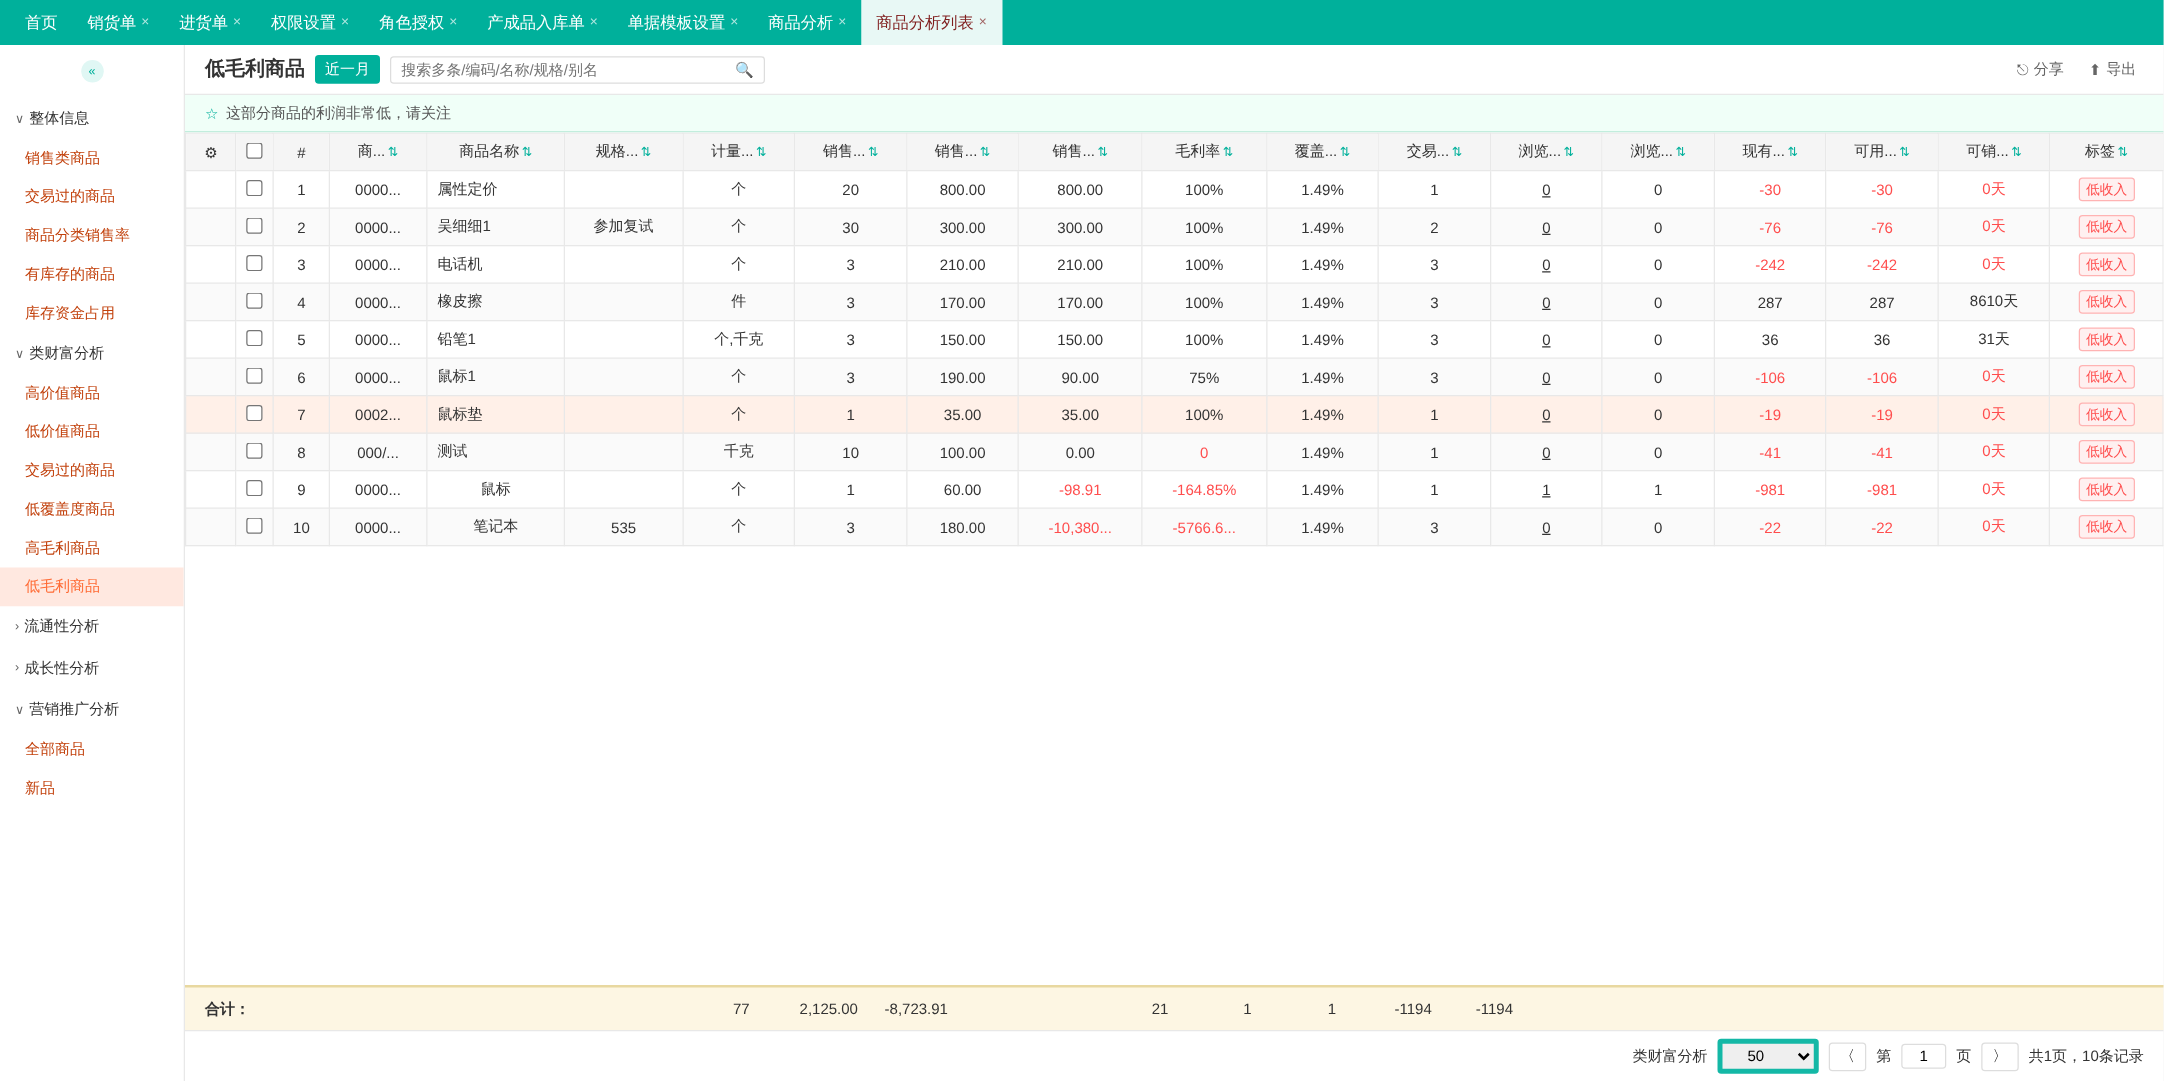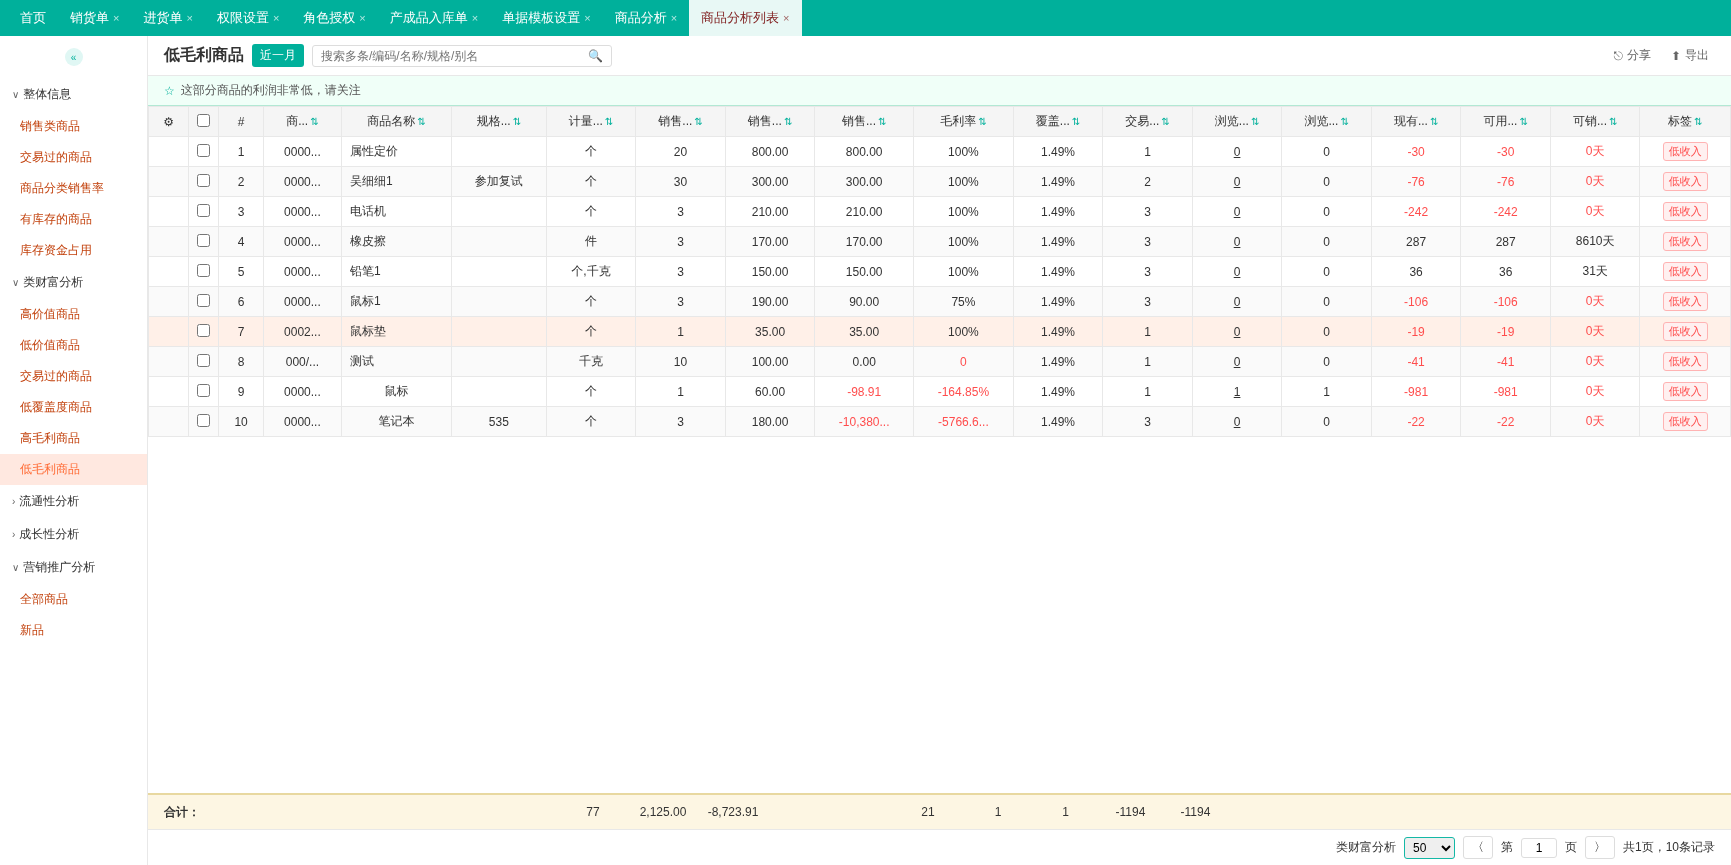--- a/index.html
+++ b/index.html
@@ -209,23 +209,23 @@
       display: flex;
       align-items: center;
       justify-content: flex-end;
       padding: 6px 16px;
       background: #fff;
       border-top: 1px solid #e8e8e8;
       gap: 8px;
       font-size: 12px;
     }
     .pagination select {
-      border: 1px solid #14b8a6;
+      border: 4px solid #14b8a6;
       border-radius: 3px;
-      padding: 2px 4px;
+      padding: 2px 16px;
       font-size: 12px;
     }
     .pagination-btn {
       border: 1px solid #ddd;
       background: #fff;
       border-radius: 3px;
       padding: 2px 8px;
       cursor: pointer;
       font-size: 12px;
     }

